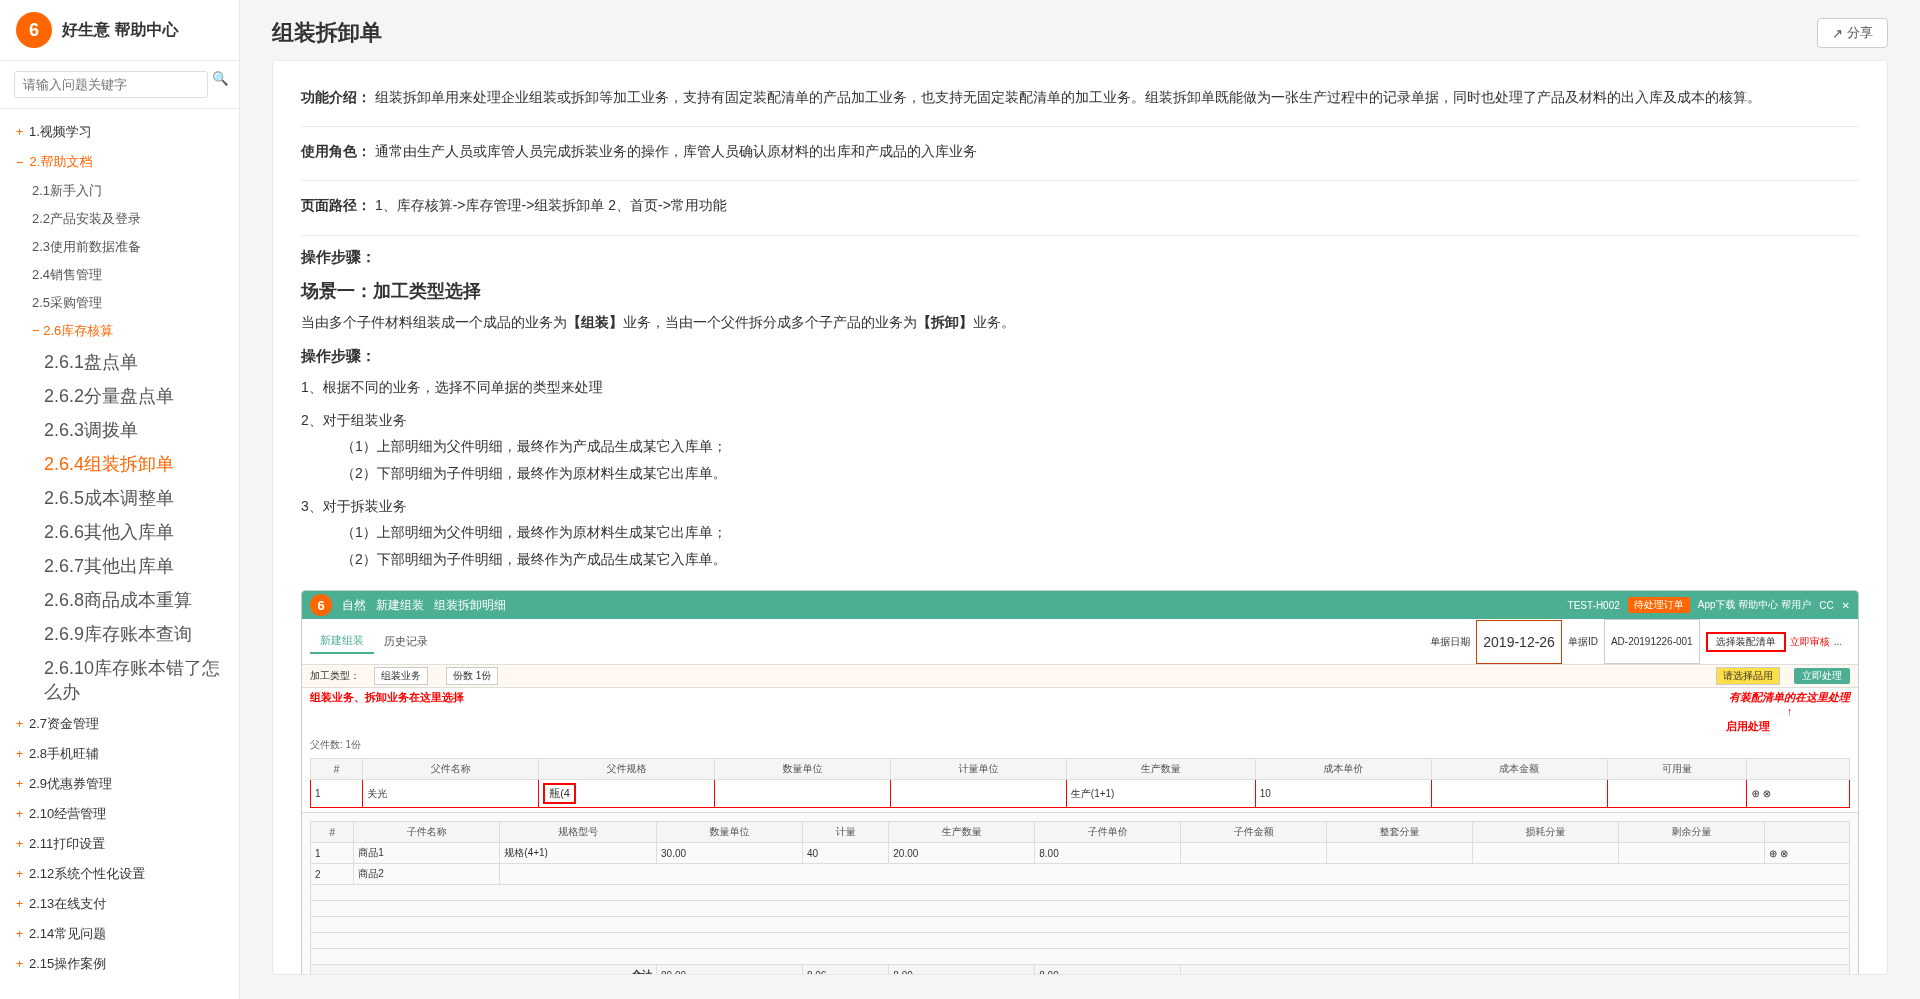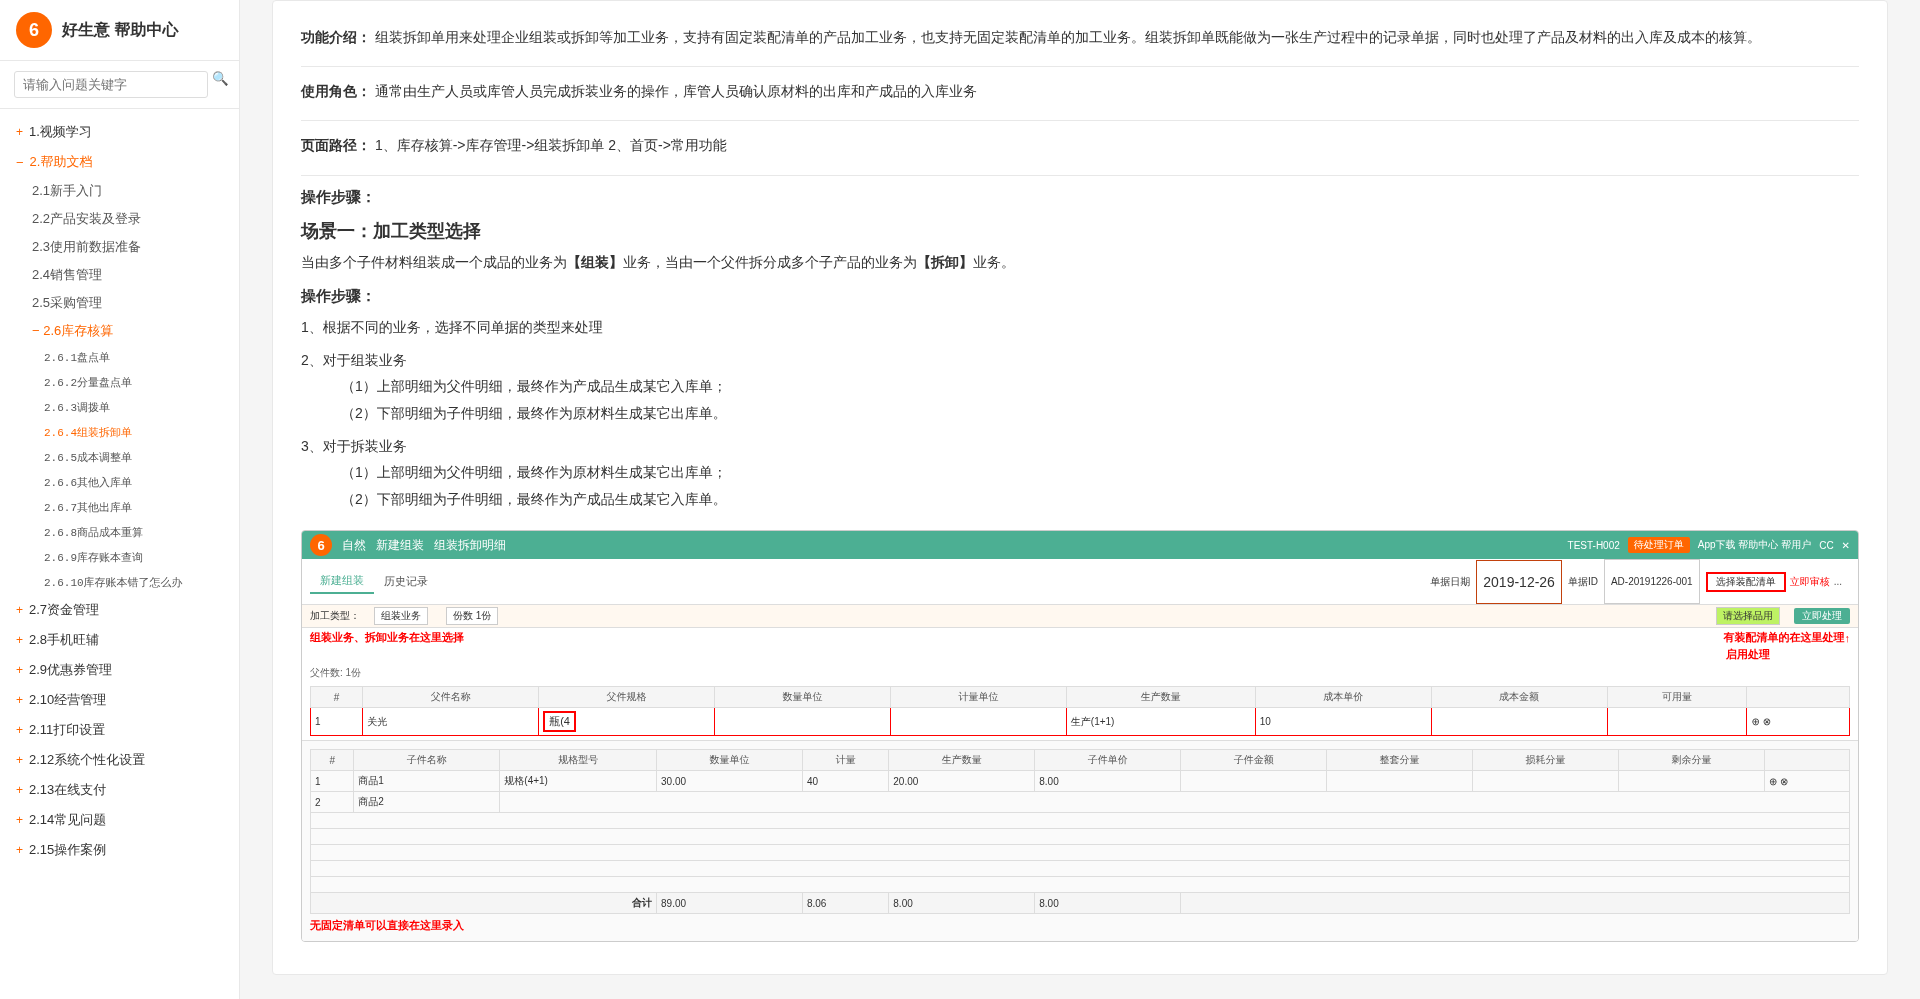--- a/index.html
+++ b/index.html
@@ -61,24 +61,23 @@
     .nav-sub-item {
       padding: 5px 16px 5px 32px;
       font-size: 13px;
       cursor: pointer;
       color: #555;
     }
     .nav-sub-item.active { color: #f60; }
 
     .nav-deep-item {
       padding: 5px 16px 5px 44px;
-      font-size: 11px;
+      font-size: 18px;
       cursor: pointer;
       color: #555;
-      font-family: Liberation Mono, monospace;
     }
     .nav-deep-item.highlight { color: #f60; }
 
     
     #main {
       flex: 1;
       background: #f5f5f5;
       overflow-y: auto;
       padding: 0;
       display: flex;
@@ -298,20 +297,27 @@
       <span>2.14常见问题</span>
     </div>
     <div class="nav-section">
       <span class="section-icon">+</span>
       <span>2.15操作案例</span>
     </div>
   </div>
 </div>
 
 <div id="main">
+  <div id="main-header">
+    <h1 id="page-title">组装拆卸单</h1>
+    <button class="share-btn">
+      <span>↗</span>
+      <span>分享</span>
+    </button>
+  </div>
 
   <div id="content-area">
 
     <div class="content-block">
       <span class="label">功能介绍：</span>
       <span>组装拆卸单用来处理企业组装或拆卸等加工业务，支持有固定装配清单的产品加工业务，也支持无固定装配清单的加工业务。组装拆卸单既能做为一张生产过程中的记录单据，同时也处理了产品及材料的出入库及成本的核算。</span>
     </div>
 
     <hr class="section-divider">
 
@@ -379,29 +385,29 @@
               <span style="color:#555;font-size:10px;margin-left:4px;">...</span>
             </div>
           </div>
         </div>
 
         <div style="position:relative;background:#fff8f0;border-bottom:1px solid #ddd;padding:2px 8px;display:flex;align-items:center;gap:14px;">
           <span style="font-size:10px;color:#333;">加工类型：</span>
           <span style="border:1px solid #ccc;padding:1px 6px;font-size:10px;background:#fff;">组装业务</span>
           <span style="border:1px solid #ccc;padding:1px 6px;font-size:10px;background:#fff;margin-left:4px;">份数 1份</span>
           <div style="flex:1;"></div>
-          <span style="border:1px solid #ccc;padding:1px 6px;font-size:10px;background:#bef264;">请选择品用</span>
+          <span style="border:1px solid #ccc;padding:1px 6px;font-size:10px;background:#fde047;">请选择品用</span>
           <span style="background:#4CAF93;color:#fff;padding:1px 8px;font-size:10px;border-radius:2px;">立即处理</span>
         </div>
 
         <div style="position:relative;background:#fff;">
 
           <div style="display:flex;justify-content:space-between;align-items:flex-start;padding:2px 8px;">
             <span style="color:#f00;font-size:11px;font-weight:bold;">组装业务、拆卸业务在这里选择</span>
-            <div style="display:flex;flex-direction:row;align-items:center;">
+            <div style="display:flex;flex-direction:column;align-items:center;font-style:italic;">
               <span style="color:#f00;font-size:11px;font-weight:bold;">有装配清单的在这里处理</span>
               <span style="color:#f00;font-size:11px;">↑</span>
             </div>
           </div>
           <div style="display:flex;justify-content:flex-end;padding:0 8px 2px;">
             <span style="color:#f00;font-size:11px;font-weight:bold;margin-right:80px;">启用处理</span>
           </div>
         </div>
 
         <div style="background:#fff;padding:0 8px 4px;">

